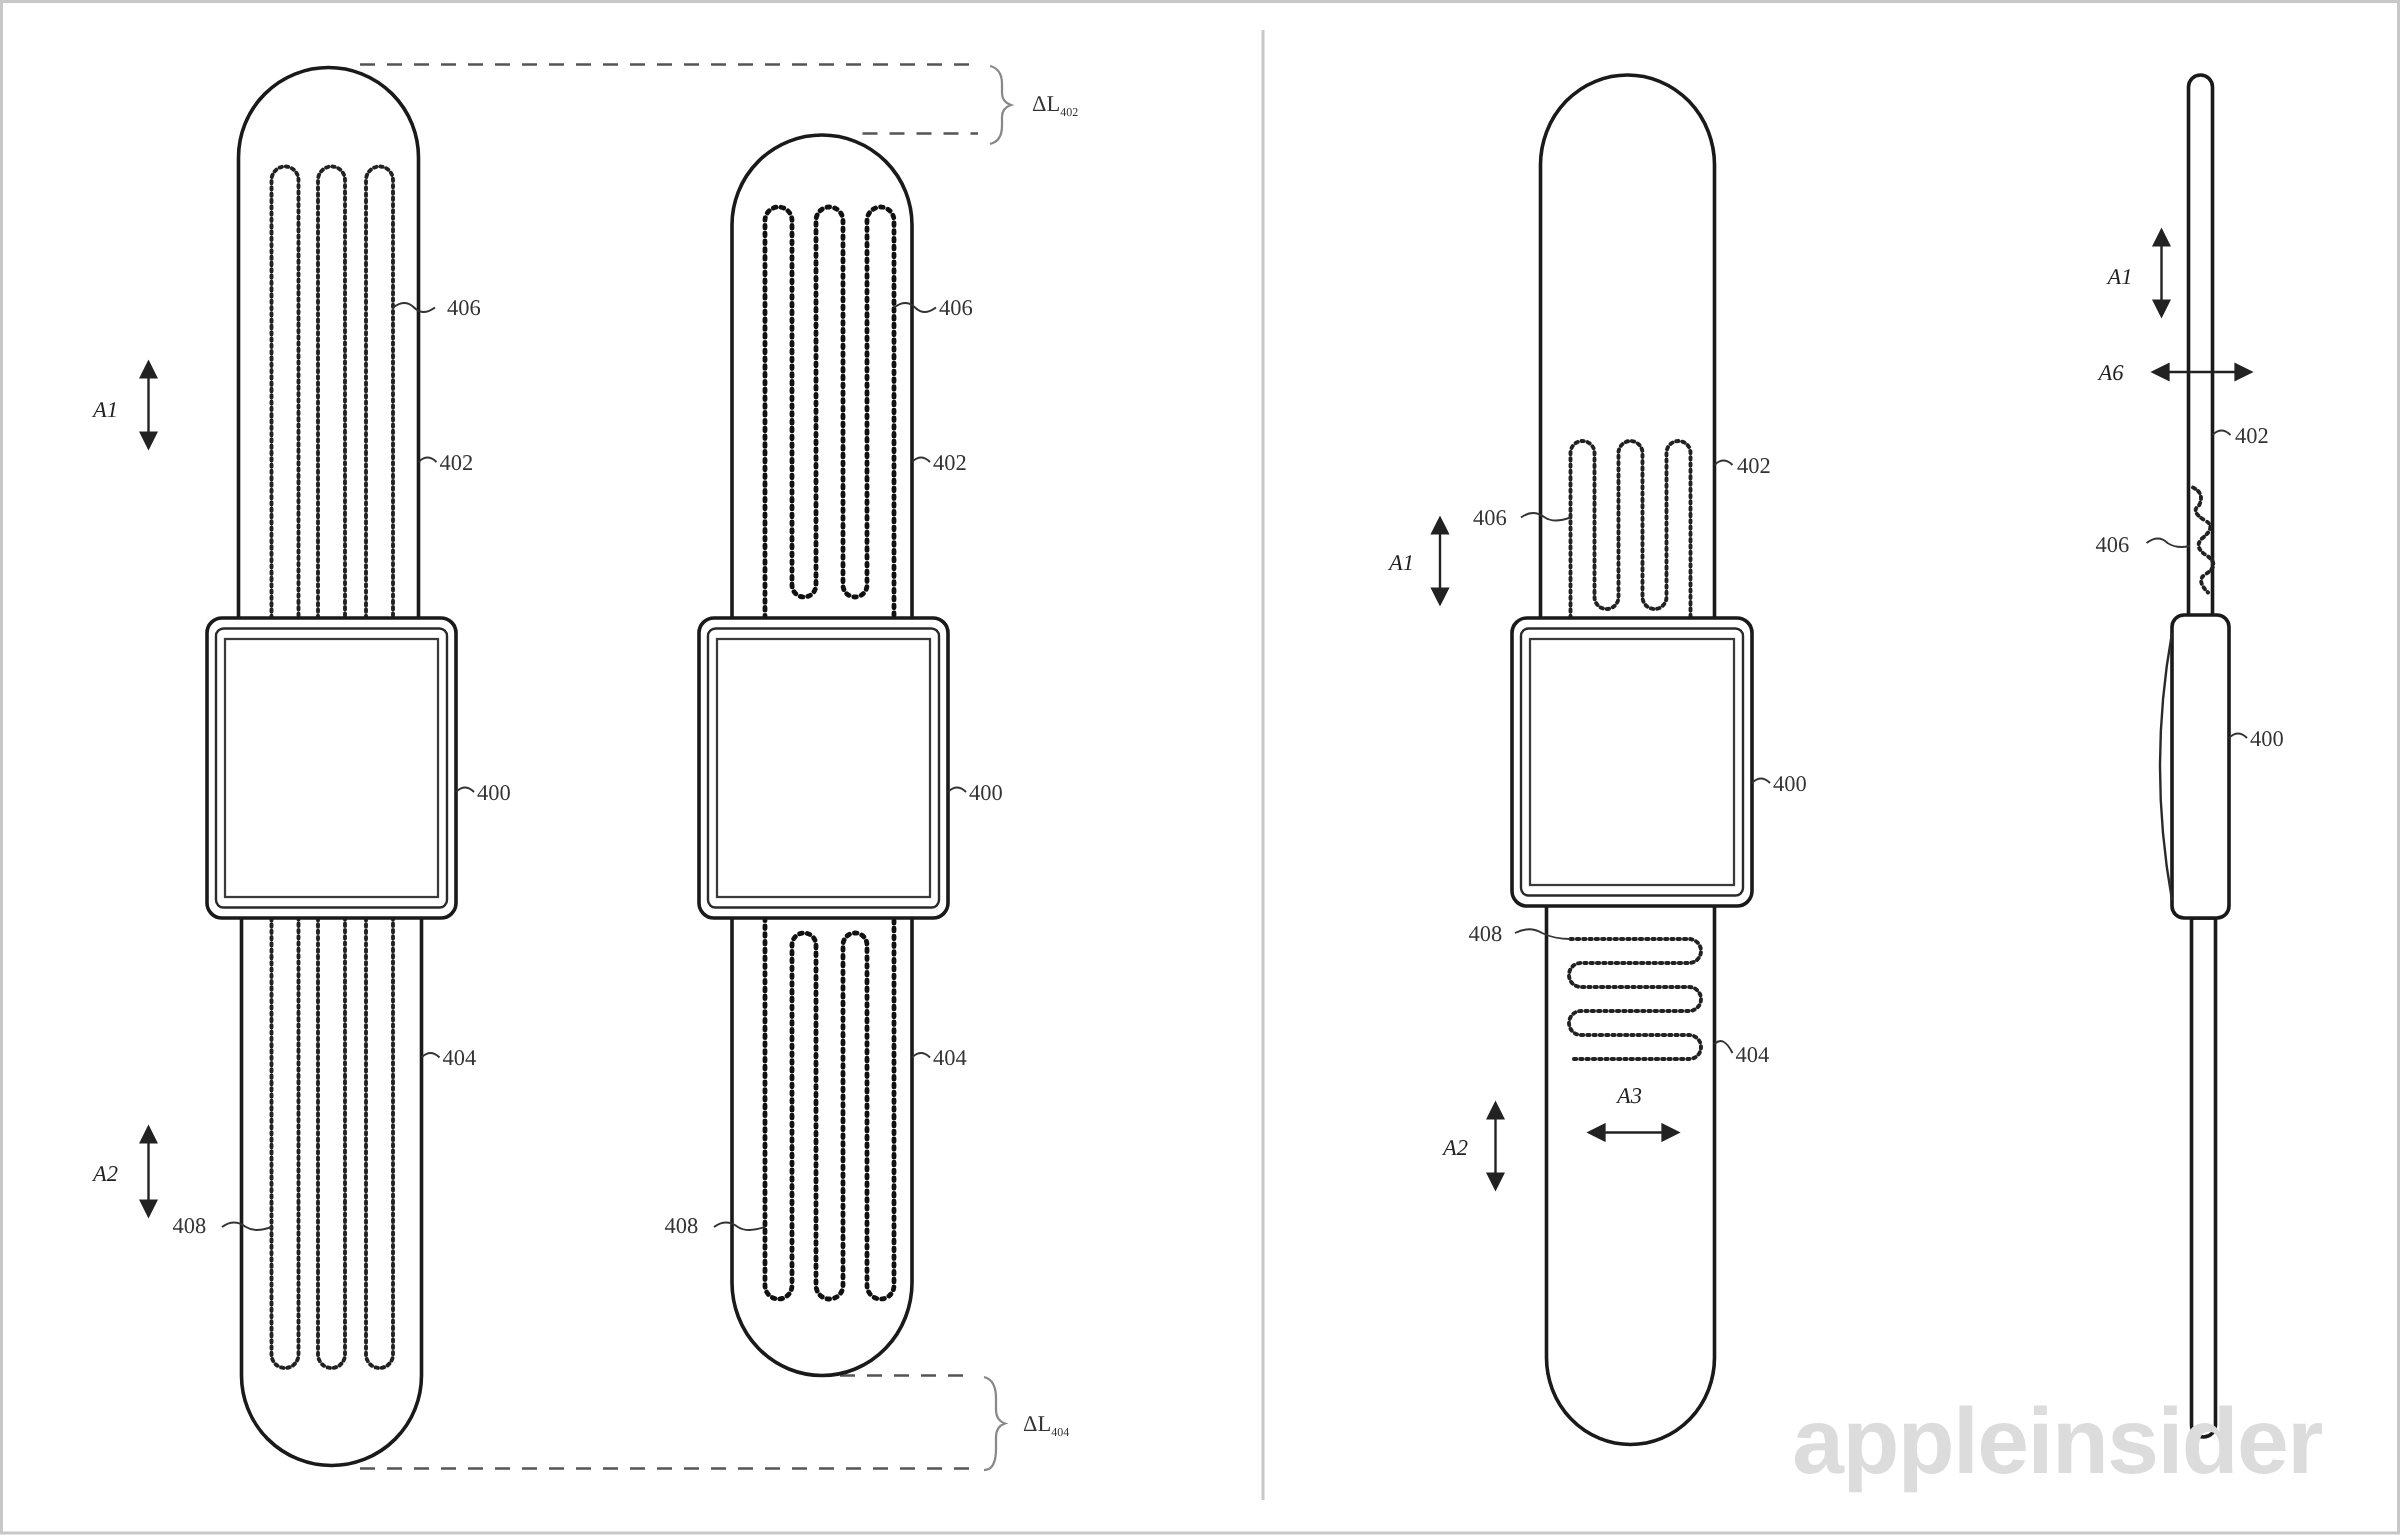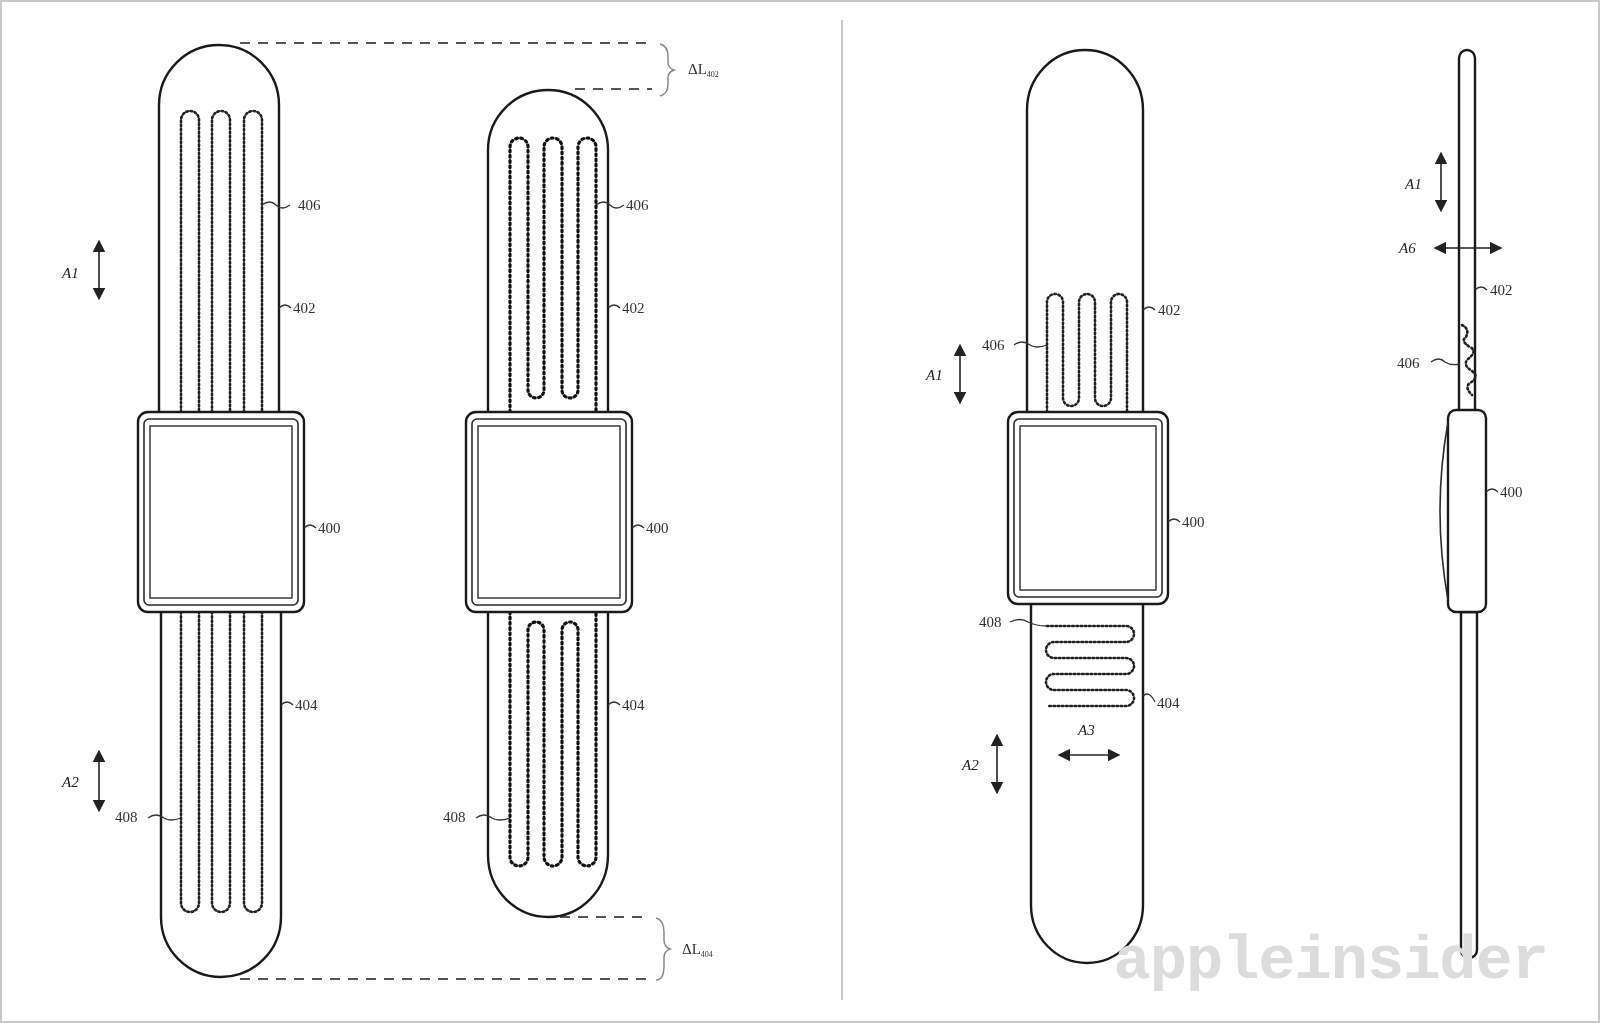--- a/index.html
+++ b/index.html
@@ -19,21 +19,21 @@
   .leader { fill: none; stroke: #333; stroke-width: 1.3; }
   .arrow { stroke: #222; stroke-width: 1.6; fill: none; }
   .arrowhead { fill: #222; }
   .ref { font-family: "Liberation Serif", serif; font-size: 15px; fill: #333; }
   .axis { font-family: "Liberation Serif", serif; font-style: italic; font-size: 15px; fill: #222; }
   .delta { font-family: "Liberation Serif", serif; font-size: 15px; fill: #333; }
   .sub { font-size: 8px; }
   .divider { stroke: #c8c8c8; stroke-width: 2; }
   .watermark {
     position: absolute; right: 52px; bottom: 30px;
-    font-family: Liberation Mono, monospace; font-weight: bold; font-size: 62px;
+    font-family: Liberation Sans, sans-serif; font-weight: bold; font-size: 62px;
     color: #dcdcdc; letter-spacing: -1px; line-height: 1;
   }
 </style>
 </head>
 <body>
 
 <div class="frame"></div>
 
 <svg width="1600" height="1023" viewBox="0 0 1600 1023">
   <defs>

